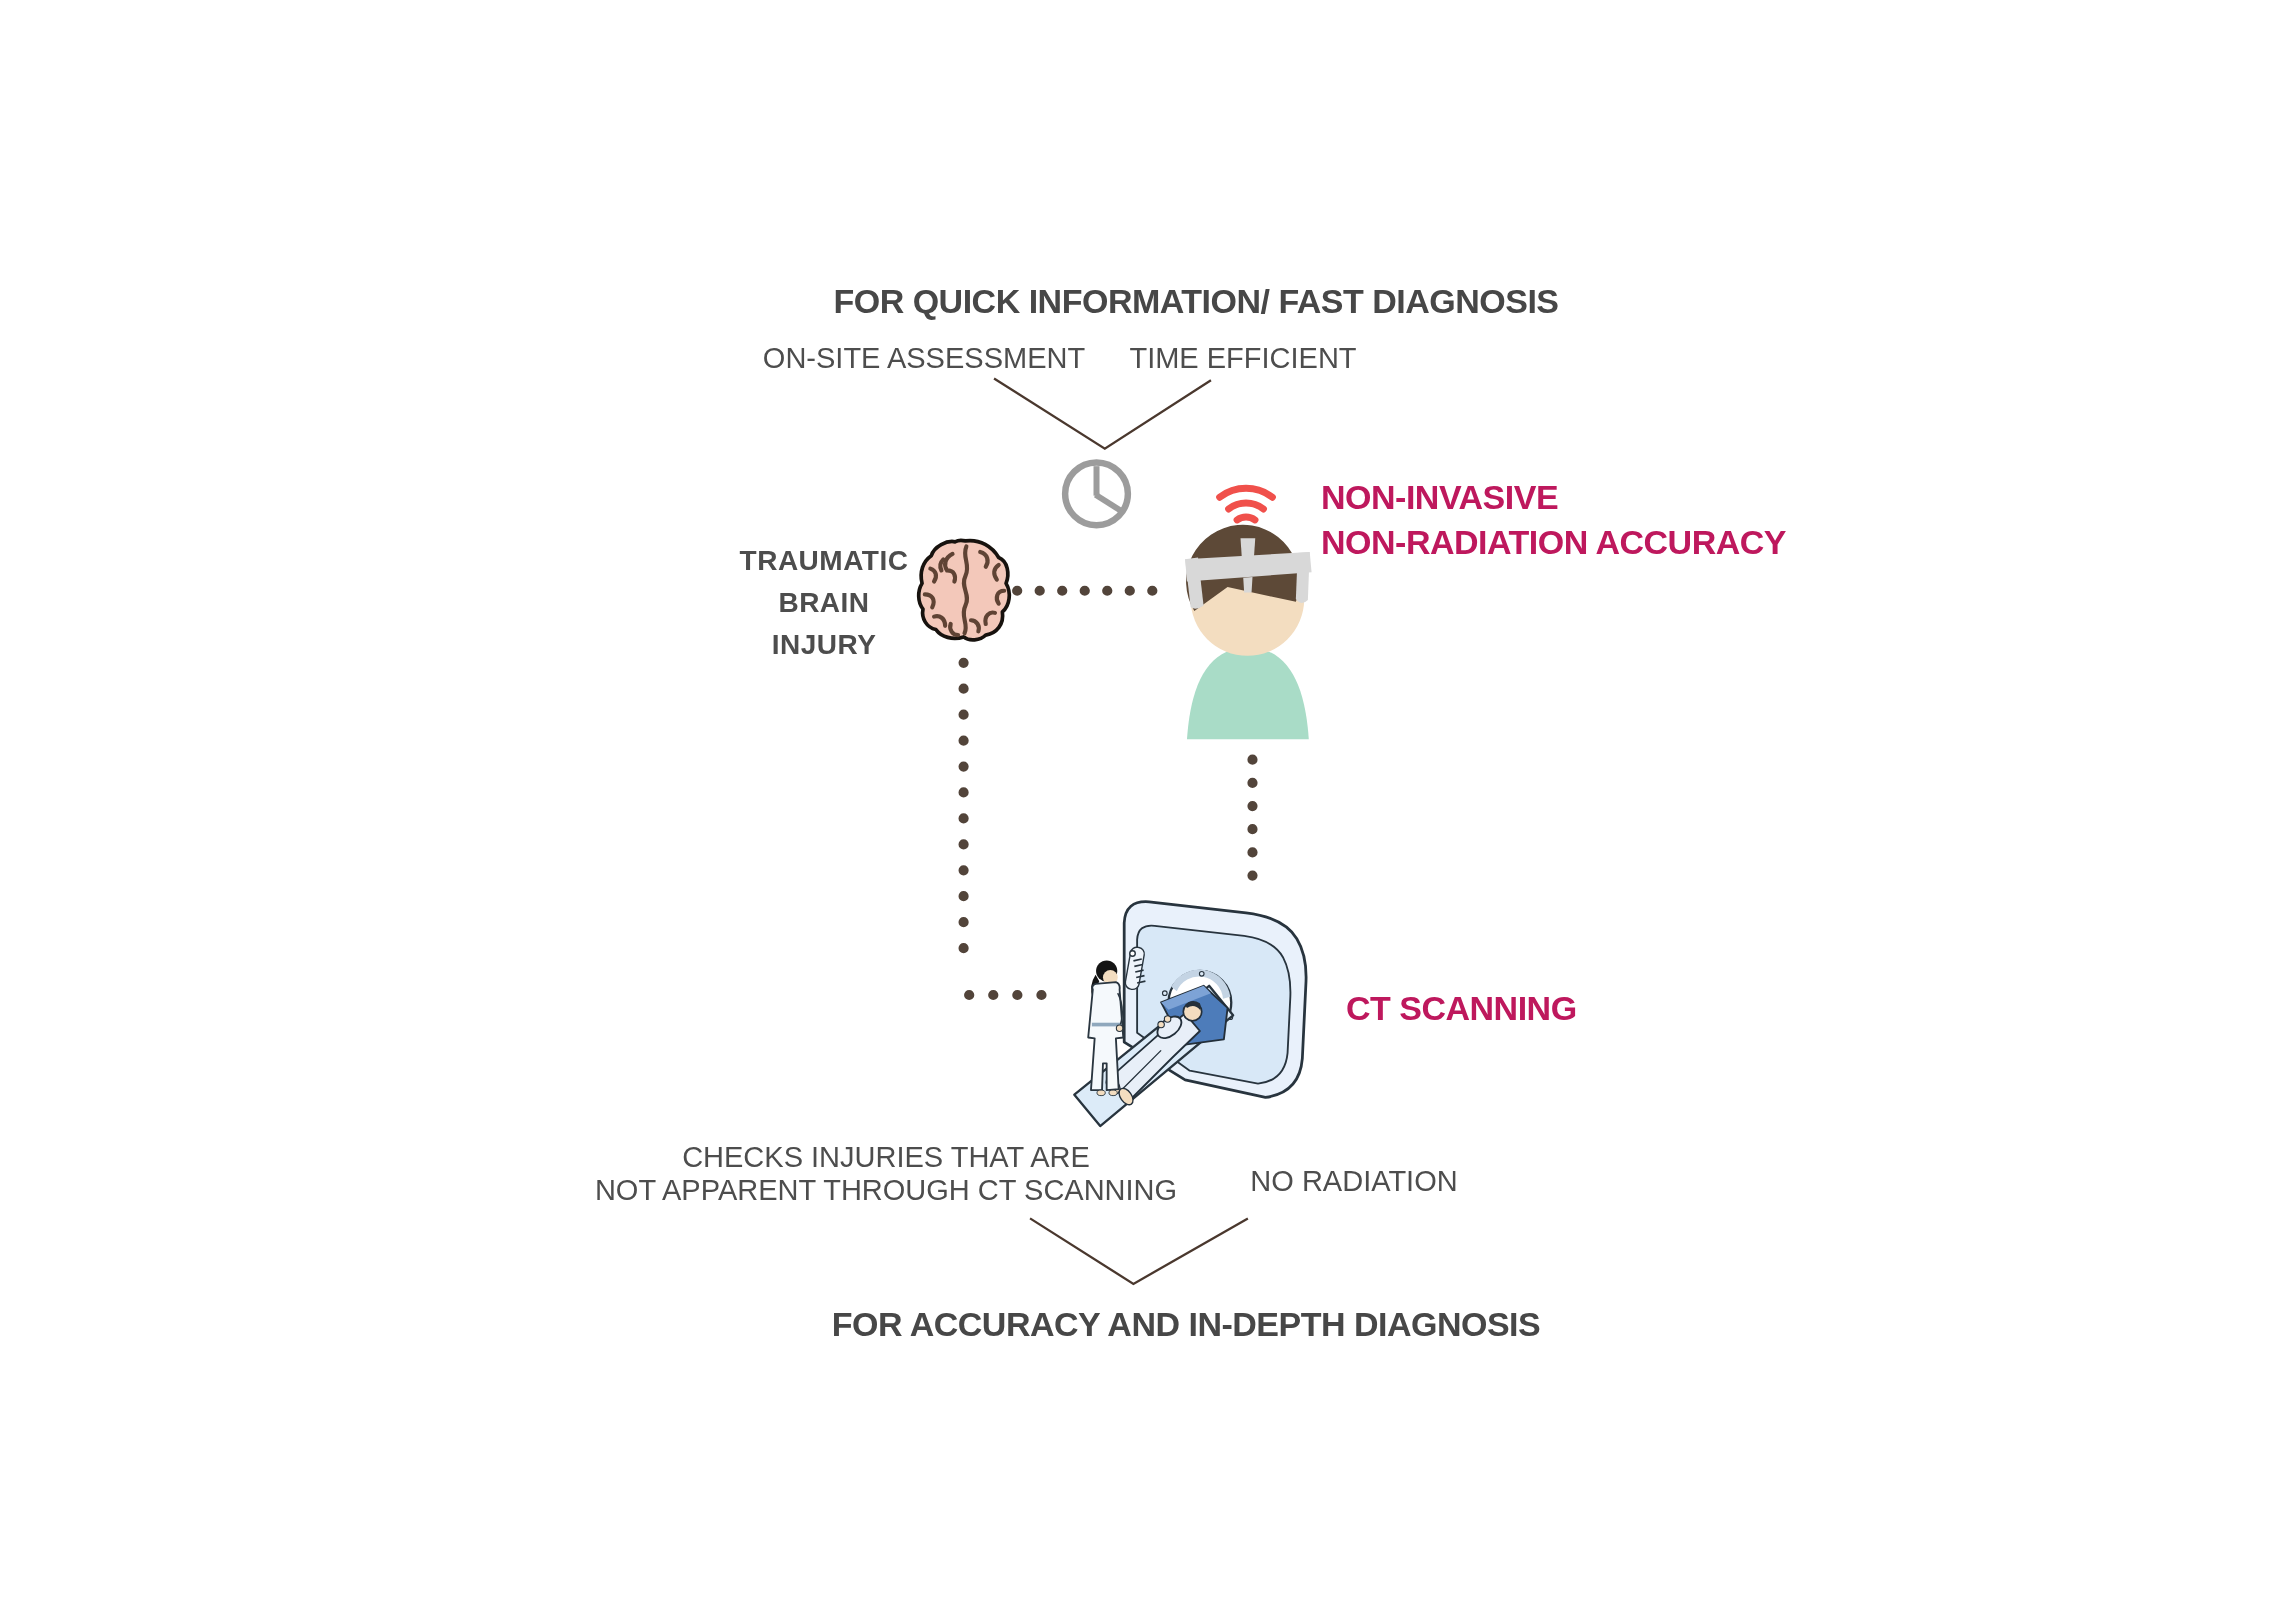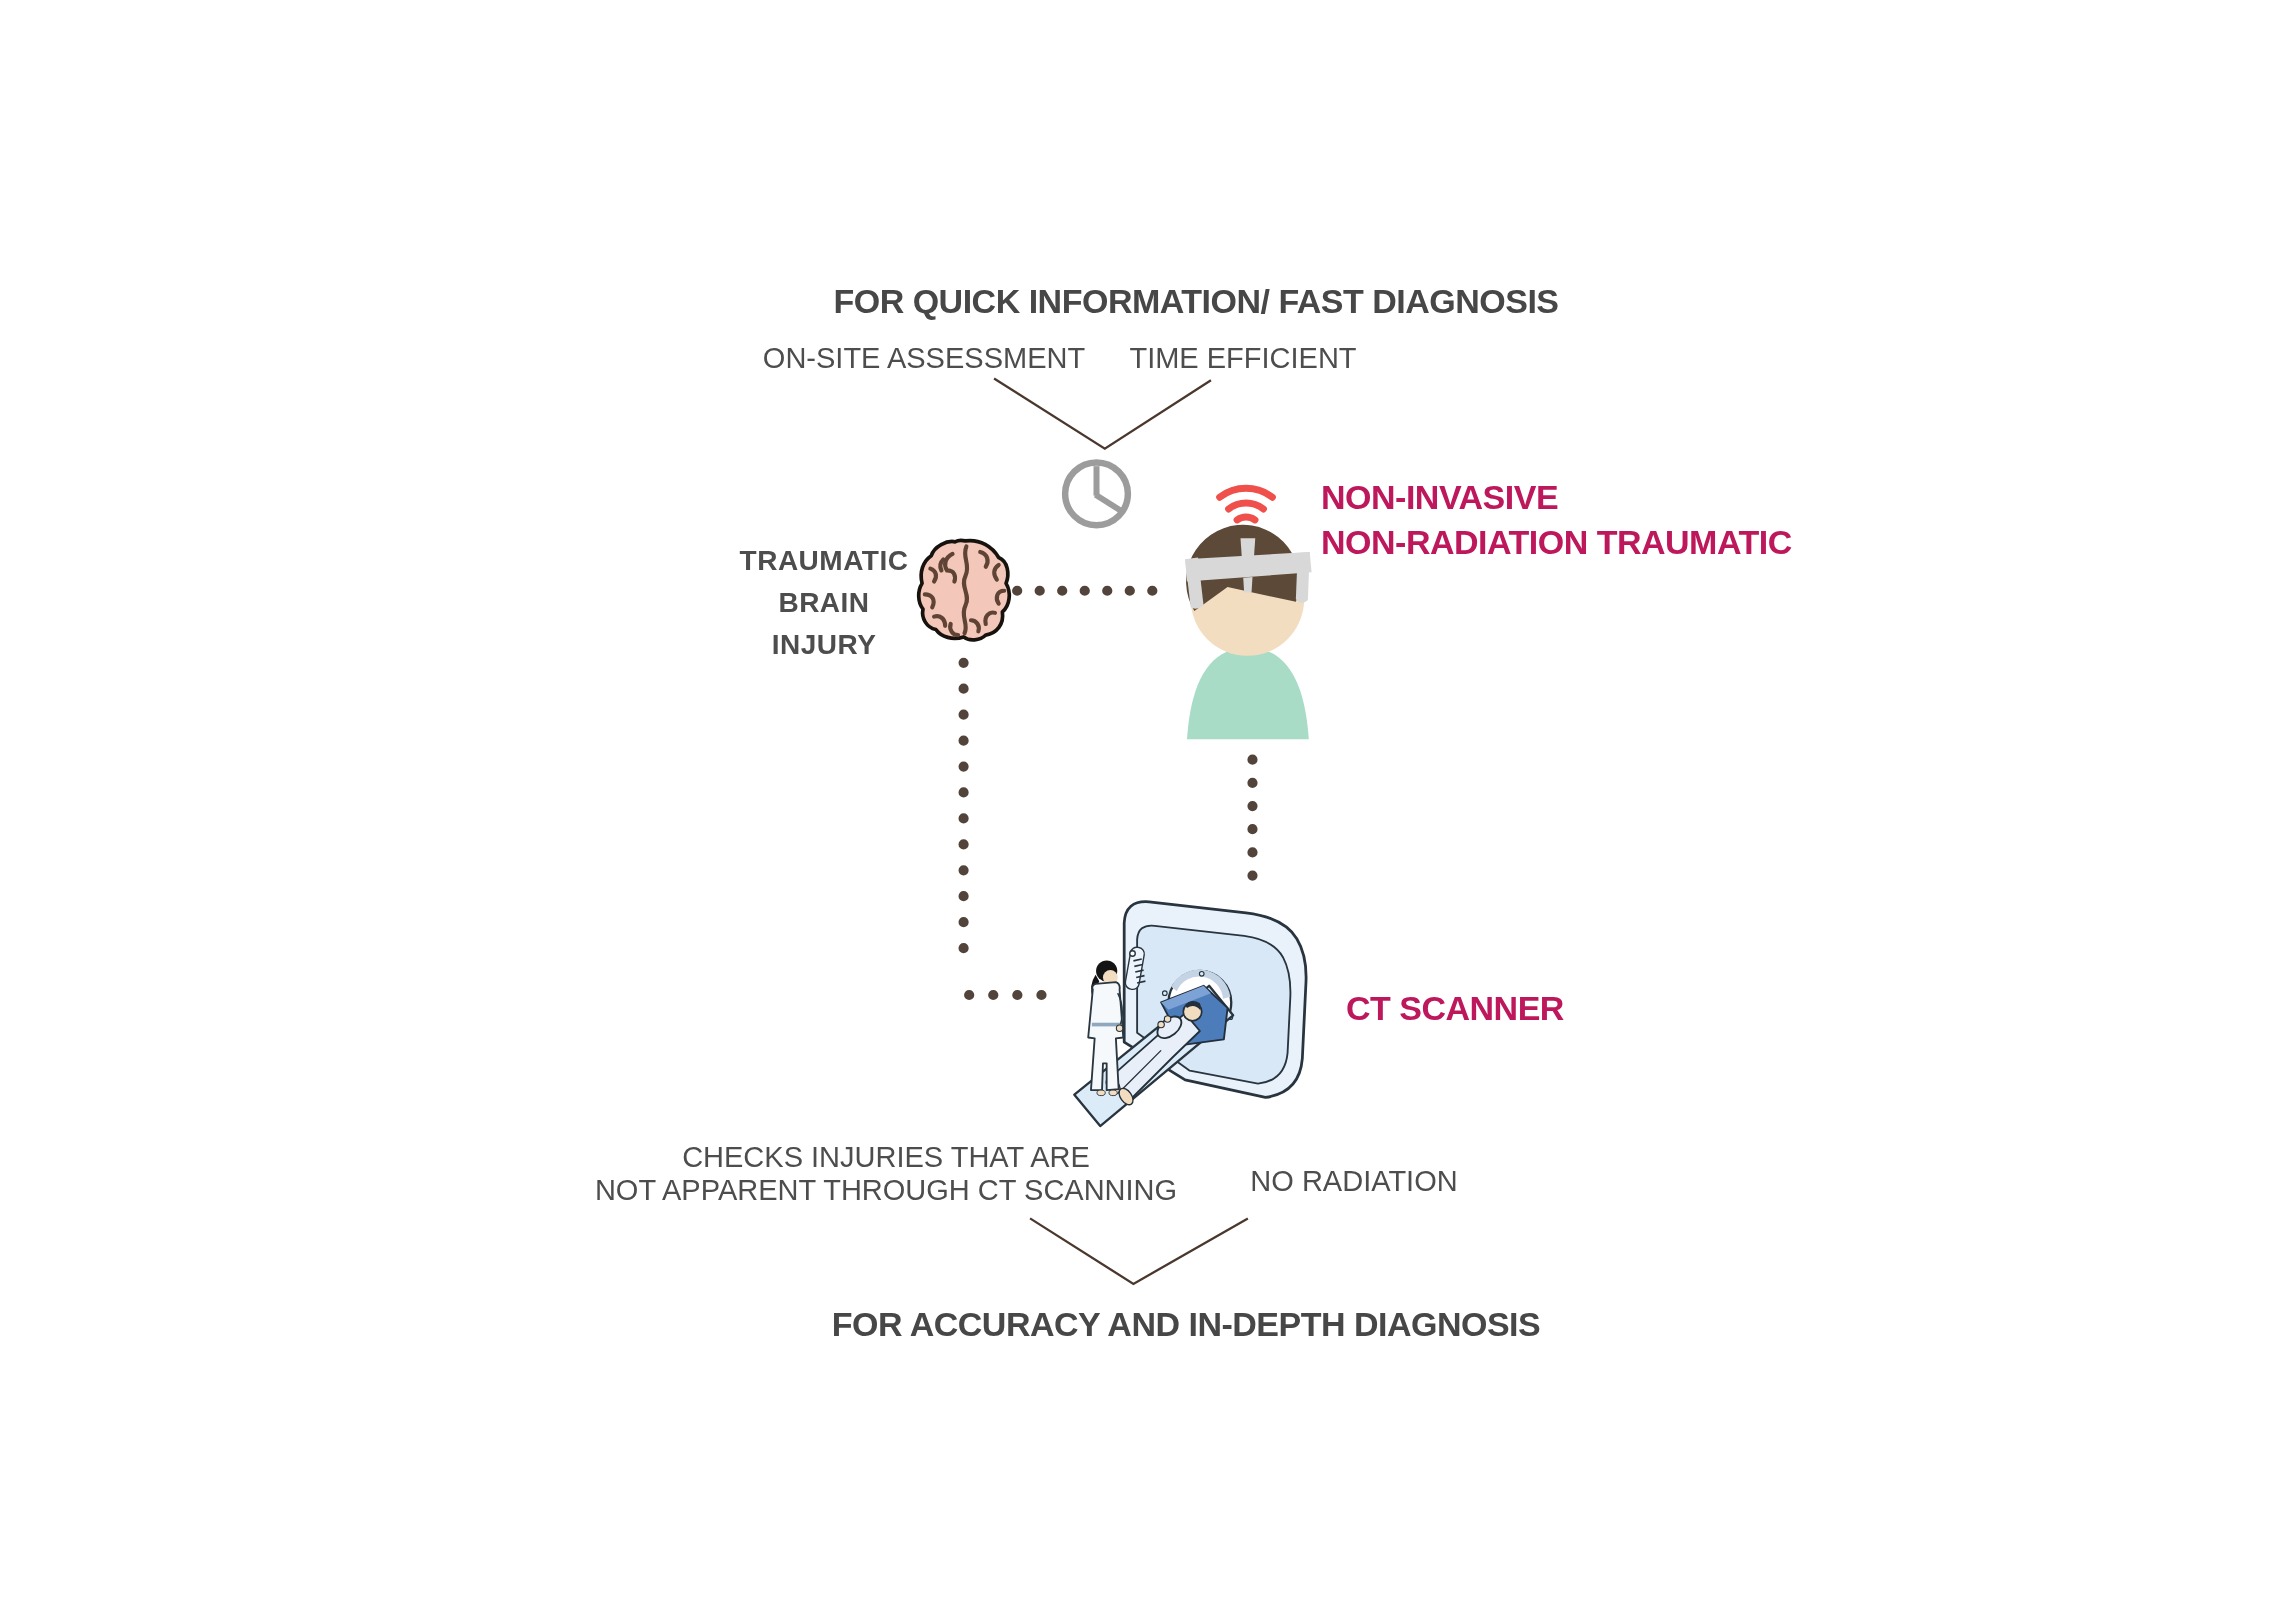--- a/index.html
+++ b/index.html
@@ -146,24 +146,24 @@
   <div class="txt label center" style="left:1243px;top:342px;">TIME EFFICIENT</div>
 
   <div class="txt tbi center" style="left:824px;top:540px;">
     <span>TRAUMATIC</span>
     <span>BRAIN</span>
     <span>INJURY</span>
   </div>
 
   <div class="txt side-heading" style="left:1321px;top:475px;">
     <span>NON-INVASIVE</span>
-    <span>NON-RADIATION TRAUMATIC</span>
+    <span>NON-RADIATION ACCURACY</span>
   </div>
 
-  <div class="txt side-heading" style="left:1346px;top:986px;">CT SCANNER</div>
+  <div class="txt side-heading" style="left:1346px;top:986px;">CT SCANNING</div>
 
   <div class="txt label center sublabel-block" style="left:886px;top:1141px;">
     <span>CHECKS INJURIES THAT ARE</span>
     <span>NOT APPARENT THROUGH CT SCANNING</span>
   </div>
 
   <div class="txt label center" style="left:1342px;top:1165px;margin-left:12px;">NO RADIATION</div>
 
   <div class="txt heading center" style="left:1144px;top:1304px;margin-left:42px;">FOR ACCURACY AND IN-DEPTH DIAGNOSIS</div>
 

